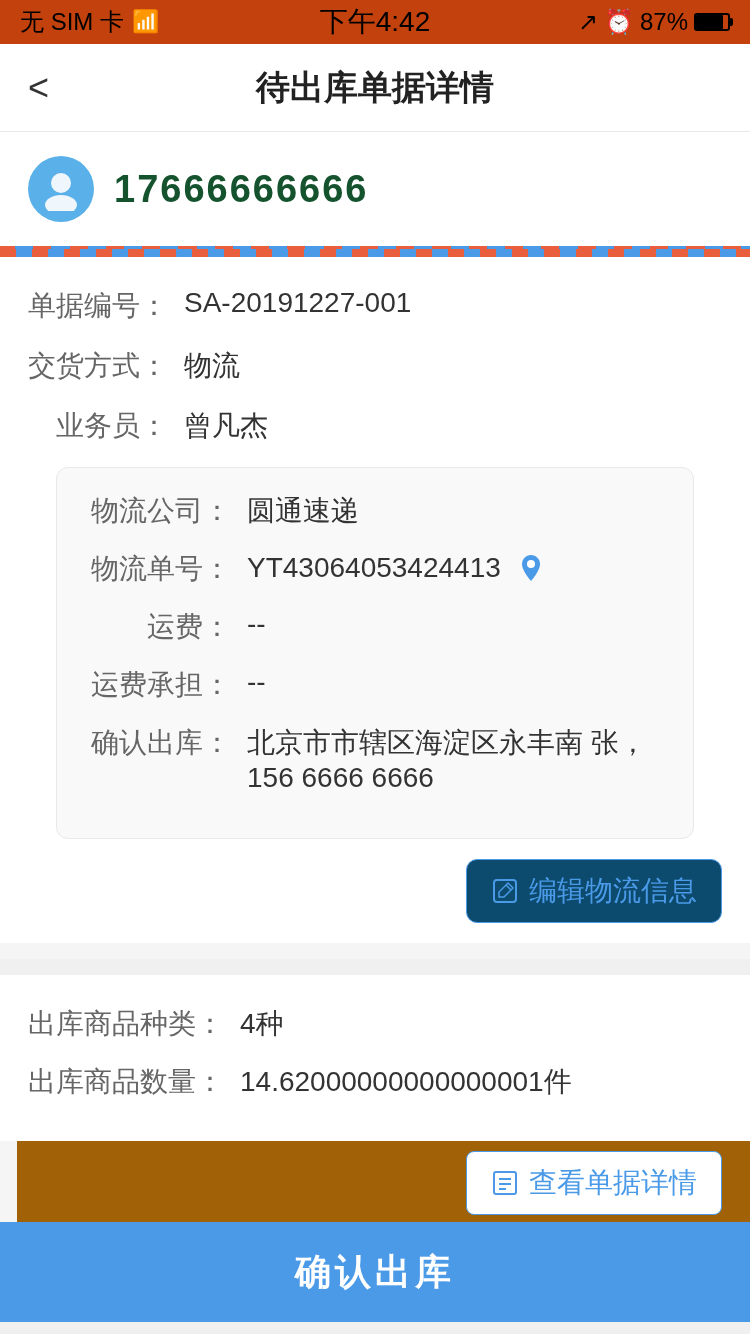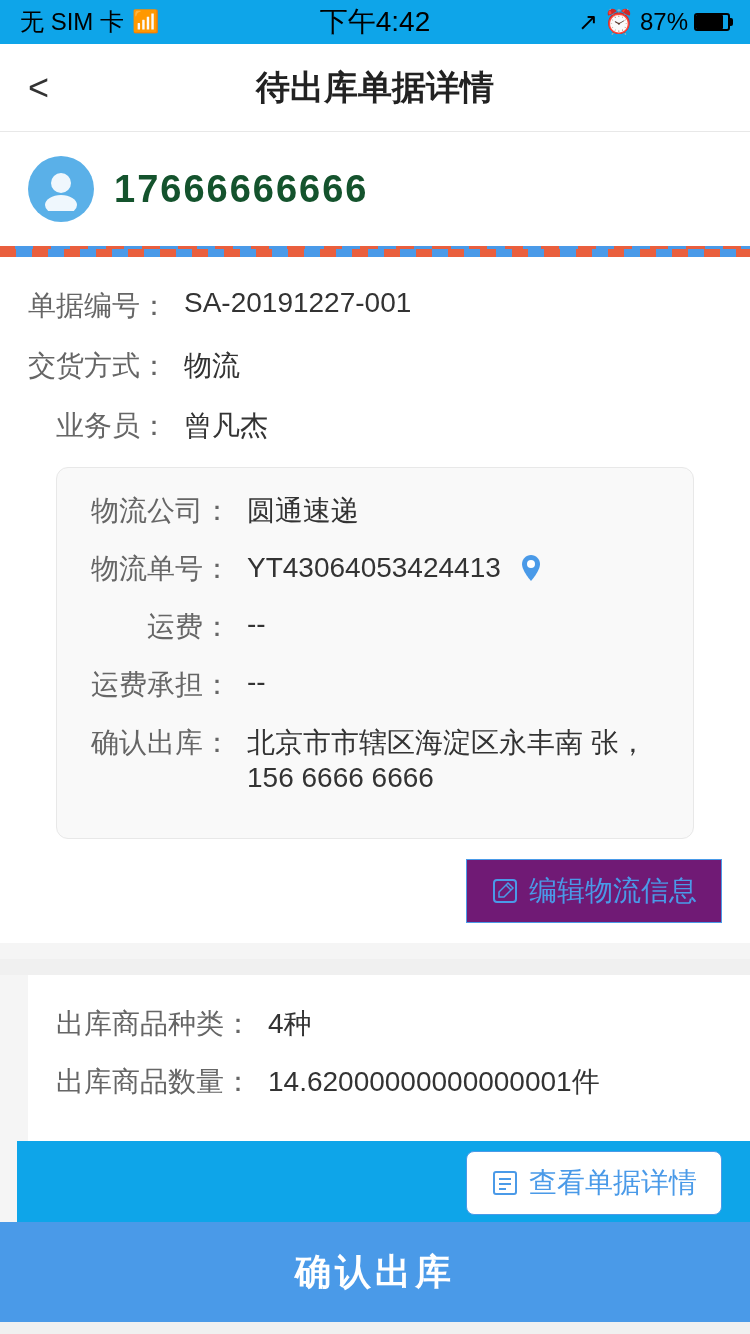--- a/index.html
+++ b/index.html
@@ -9,21 +9,21 @@
       min-height: 1334px;
       font-family: -apple-system, "PingFang SC", "Helvetica Neue", Arial, sans-serif;
       background: #f5f5f5;
       position: relative;
     }
 
     
     .status-bar {
       width: 750px;
       height: 44px;
-      background: #0ea5e9;
+      background: #c2410c;
       display: flex;
       align-items: center;
       justify-content: space-between;
       padding: 0 20px;
       font-size: 26px;
     }
     .status-left {
       display: flex;
       align-items: center;
       gap: 8px;
@@ -215,43 +215,42 @@
       display: flex;
       justify-content: flex-end;
       padding: 20px 28px 24px 28px;
       background: #fff;
     }
     .edit-btn {
       display: flex;
       align-items: center;
       gap: 10px;
       border: 1.5px solid #4a9ae8;
-      border-radius: 0;
+      border-radius: 11px;
       padding: 12px 24px;
       color: #4a9ae8;
       font-size: 28px;
-      background: #701a75;
+      background: #0c4a6e;
       cursor: pointer;
     }
     .edit-btn svg {
       width: 28px;
       height: 28px;
     }
 
     .section-divider {
       width: 750px;
       height: 16px;
       background: #f0f0f0;
     }
 
     
     .goods-section {
       background: #fff;
       padding: 30px 28px 20px 28px;
-      margin-left: 28px;
     }
     .goods-row {
       display: flex;
       margin-bottom: 20px;
       align-items: flex-start;
     }
     .goods-label {
       font-size: 28px;
       color: #666;
       min-width: 170px;
@@ -263,21 +262,21 @@
       color: #333;
       margin-left: 16px;
       flex: 1;
     }
 
     
     .view-btn-row {
       display: flex;
       justify-content: flex-end;
       padding: 10px 28px 30px 28px;
-      background: #0ea5e9;
+      background: #a16207;
       margin-left: 17px;
     }
     .view-btn {
       display: flex;
       align-items: center;
       gap: 10px;
       border: 1.5px solid #4a9ae8;
       border-radius: 8px;
       padding: 12px 24px;
       color: #4a9ae8;

